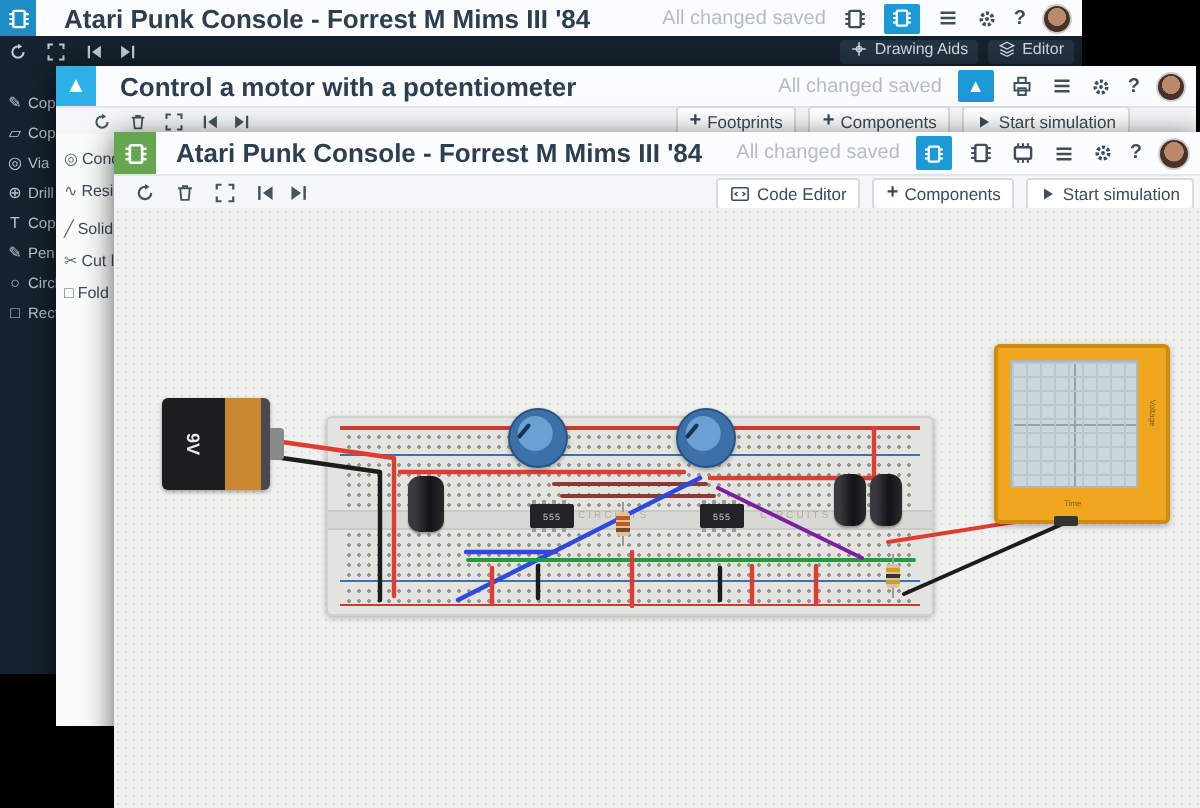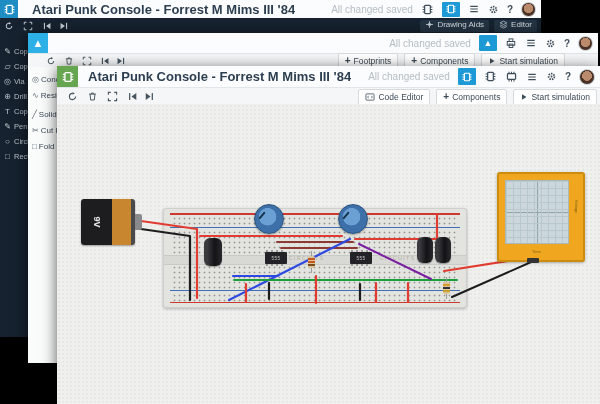--- a/index.html
+++ b/index.html
@@ -255,20 +255,21 @@
     <div class="sitem" style="top:116px;">
         <span class="sic">□</span>
         <span>Recta</span>
       </div>
   </div>
 </div>
 
 <div class="win w-mid">
   <div class="tbar">
     <div class="logo">▲</div>
+    <span class="wtitle">Control a motor with a potentiometer</span>
     <div class="rcluster">
       <span class="status">All changed saved</span>
       <span class="activebtn" style="width:18px;height:16px;background:#1d9ad6;font-size:9px;">▲</span>
       <span class="hicon">
           <svg width="12" height="12">
             <use href="#i-printer"></use>
           </svg>
         </span>
       <span class="hicon">
           <svg width="12" height="12">

